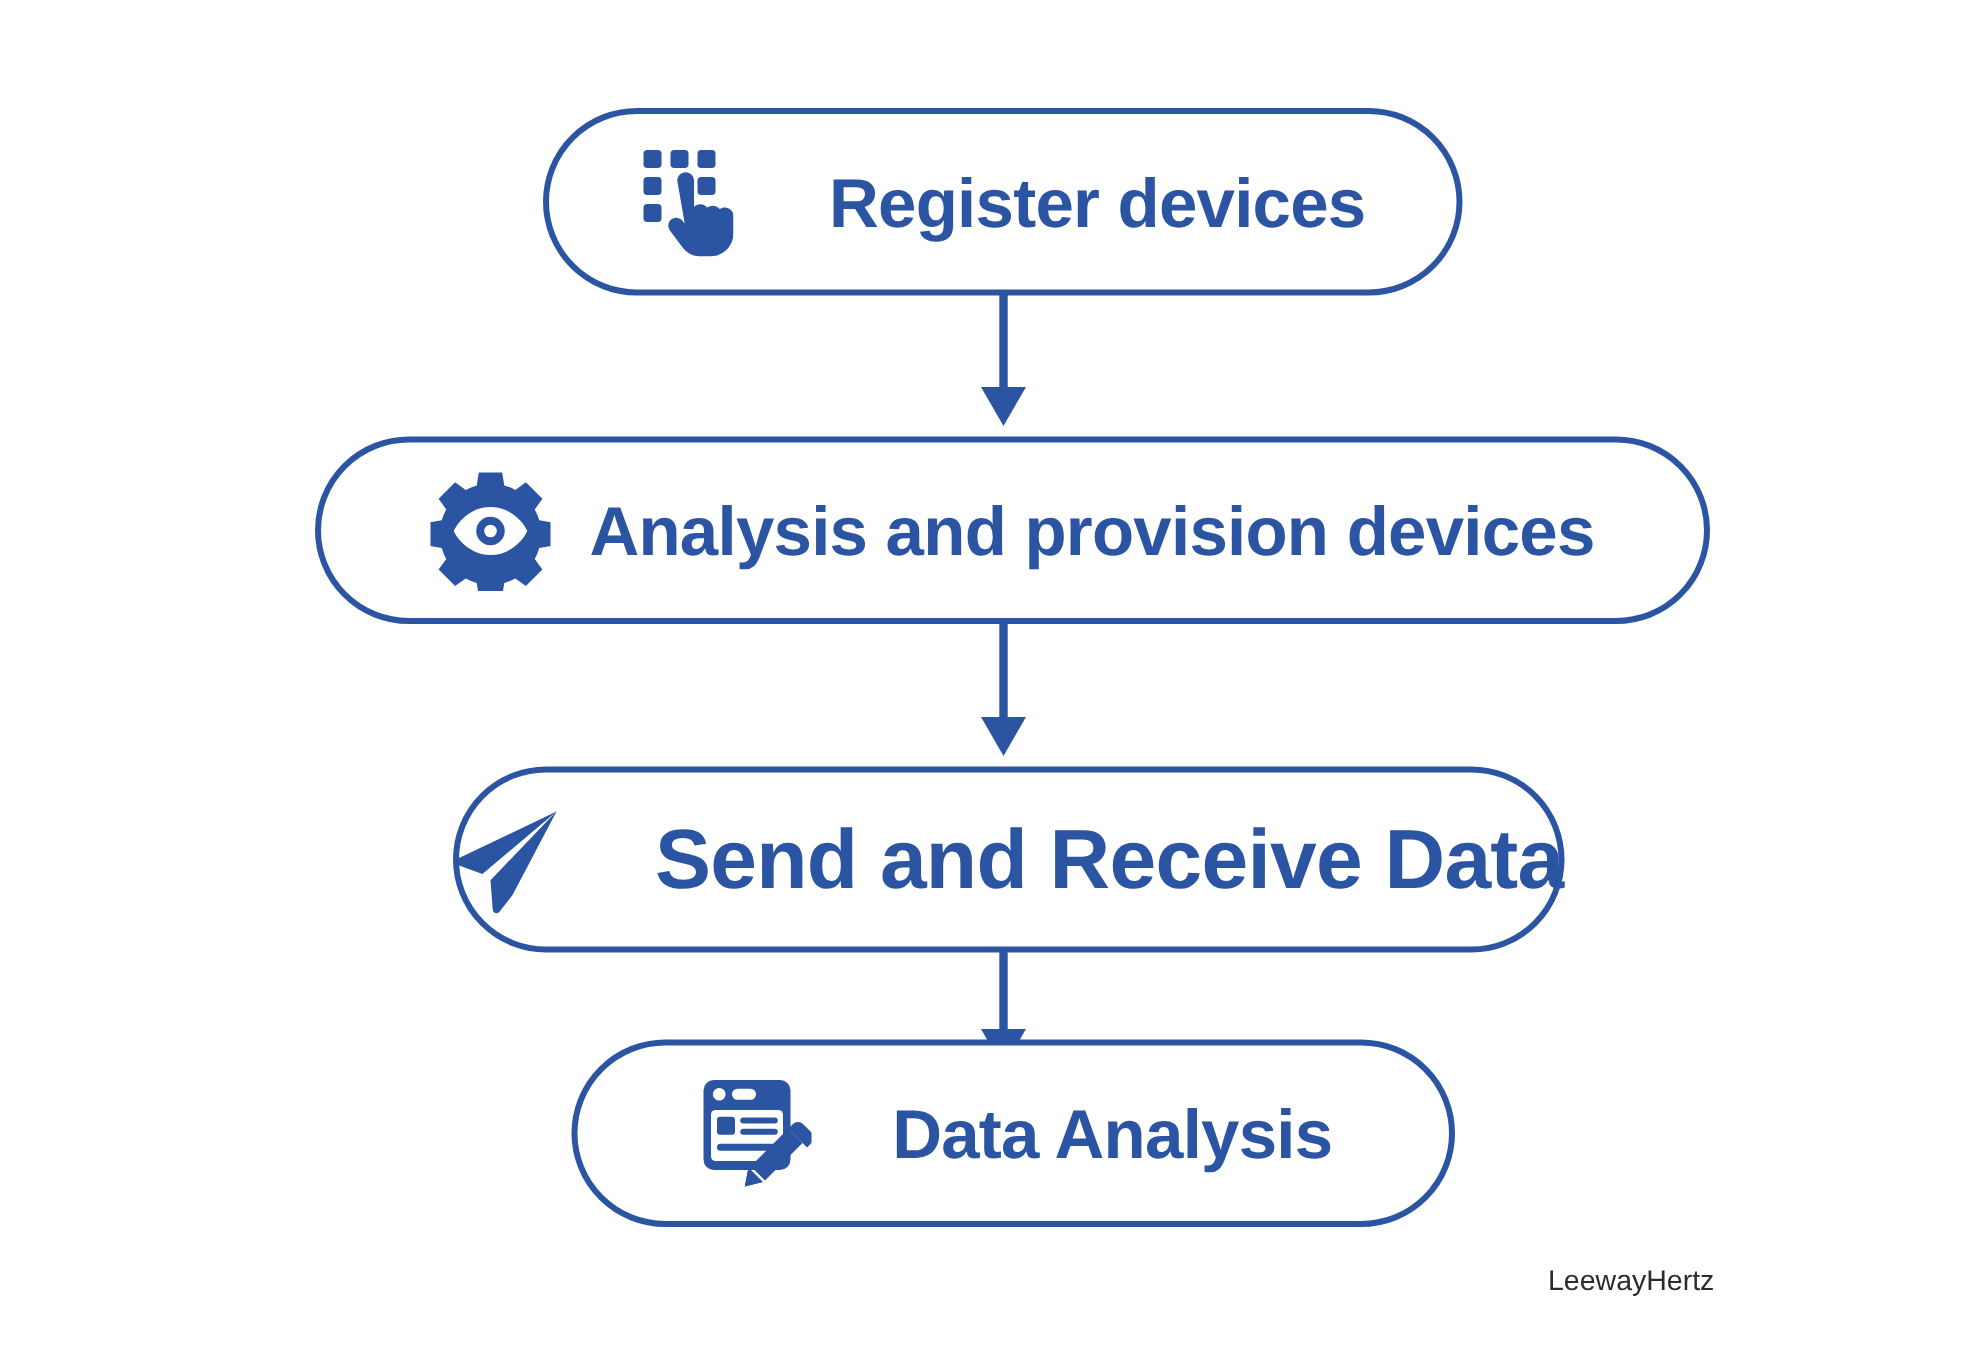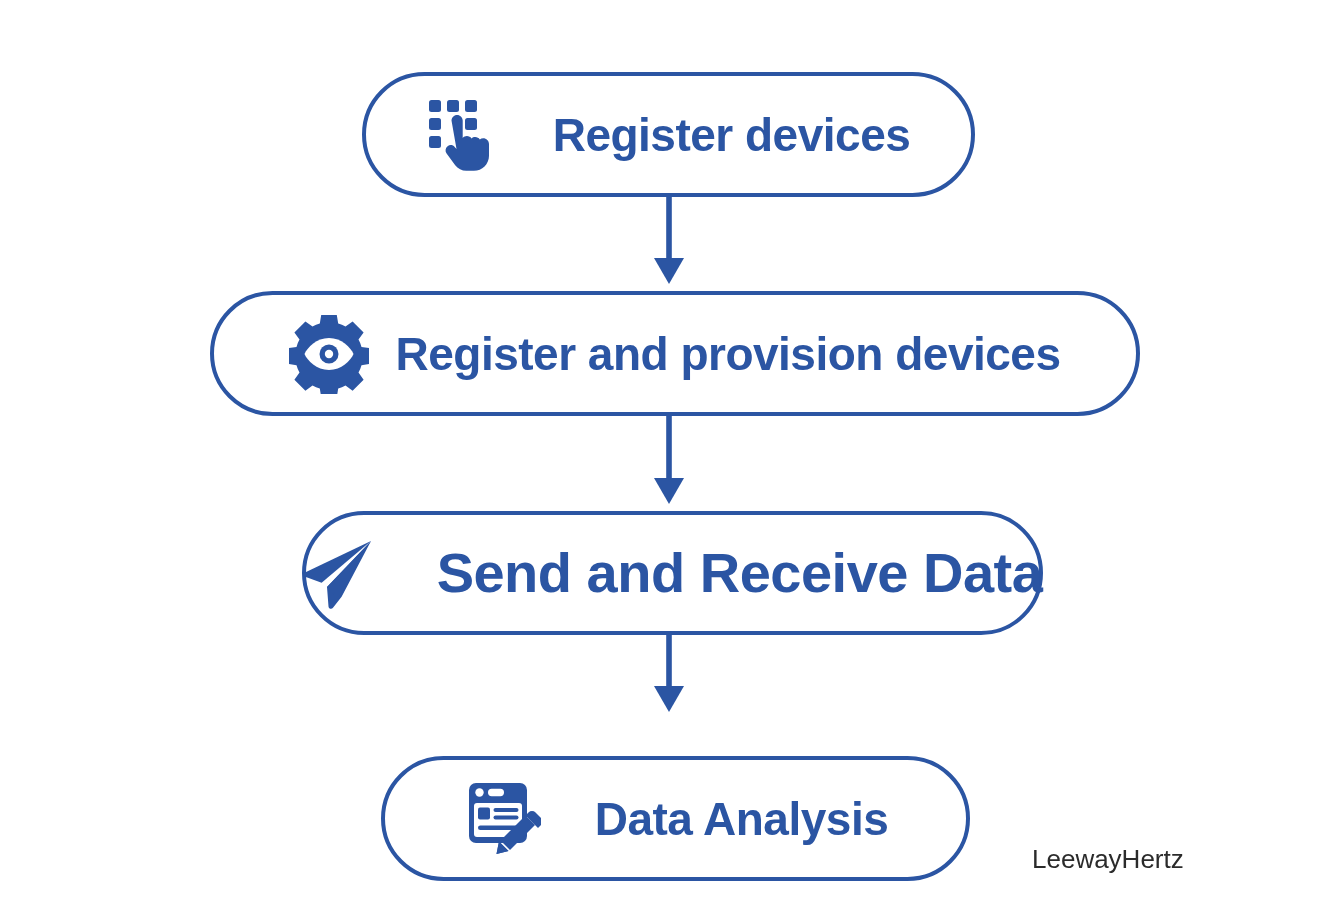--- a/index.html
+++ b/index.html
@@ -65,21 +65,21 @@
   
   #box-send {
     left: 302px;  top: 511px;
     width: 741px; height: 124px;
   }
   #box-send .flow-icon { width: 74px; height: 74px; margin-right: 60px; }
   #box-send .flow-label { font-size: 56px; }
 
   
   #box-analysis {
-    left: 381px;  top: 756px;
+    left: 381px;  top: 693px;
     width: 589px; height: 125px;
   }
   #box-analysis .flow-icon { width: 78px; height: 74px; margin-right: 54px; }
   #box-analysis .flow-label { font-size: 46px; }
 
   
   .connector {
     position: absolute;
     left: 651px;
     width: 36px;
@@ -89,21 +89,21 @@
   #arrow-2 { top: 416px; height: 96px; }
   #arrow-3 { top: 634px; height: 82px; }
 
   
   #watermark {
     position: absolute;
     left: 1032px;
     top: 844px;
     color: #2b2b2b;
     font-family: "Liberation Sans", sans-serif;
-    font-size: 26px;
+    font-size: 19px;
     font-weight: normal;
     letter-spacing: 0px;
     white-space: nowrap;
   }
 </style>
 </head>
 <body>
 
 <div id="canvas" style="--accent: #2b55a3; background: rgb(255, 255, 255);">
 
@@ -154,21 +154,21 @@
                    a31,31 0 0 1 3,-7.3 l-5.1,-7.1 l11,-11 l7.1,5.1
                    a31,31 0 0 1 7.3,-3 z"></path>
         </g>
 
         <path d="M40,24 C52.5,24 61.5,33.2 64.5,40 C61.5,46.8 52.5,56 40,56
                  C27.5,56 18.5,46.8 15.5,40 C18.5,33.2 27.5,24 40,24 Z" fill="#ffffff"></path>
         <circle cx="40" cy="40" r="9.5" fill="#2b55a3"></circle>
         <circle cx="40" cy="40" r="4.2" fill="#ffffff"></circle>
       </svg>
     </span>
-    <span class="flow-label">Register and provision devices</span>
+    <span class="flow-label">Analysis and provision devices</span>
   </div>
 
   <div class="connector" id="arrow-2">
     <svg viewBox="0 0 36 96" width="36" height="96" aria-hidden="true">
       <rect x="15.2" y="0" width="5.6" height="66" fill="#2b55a3"></rect>
       <path d="M3,62 L33,62 L18,88 Z" fill="#2b55a3"></path>
     </svg>
   </div>
 
   <div class="flow-box" id="box-send">

